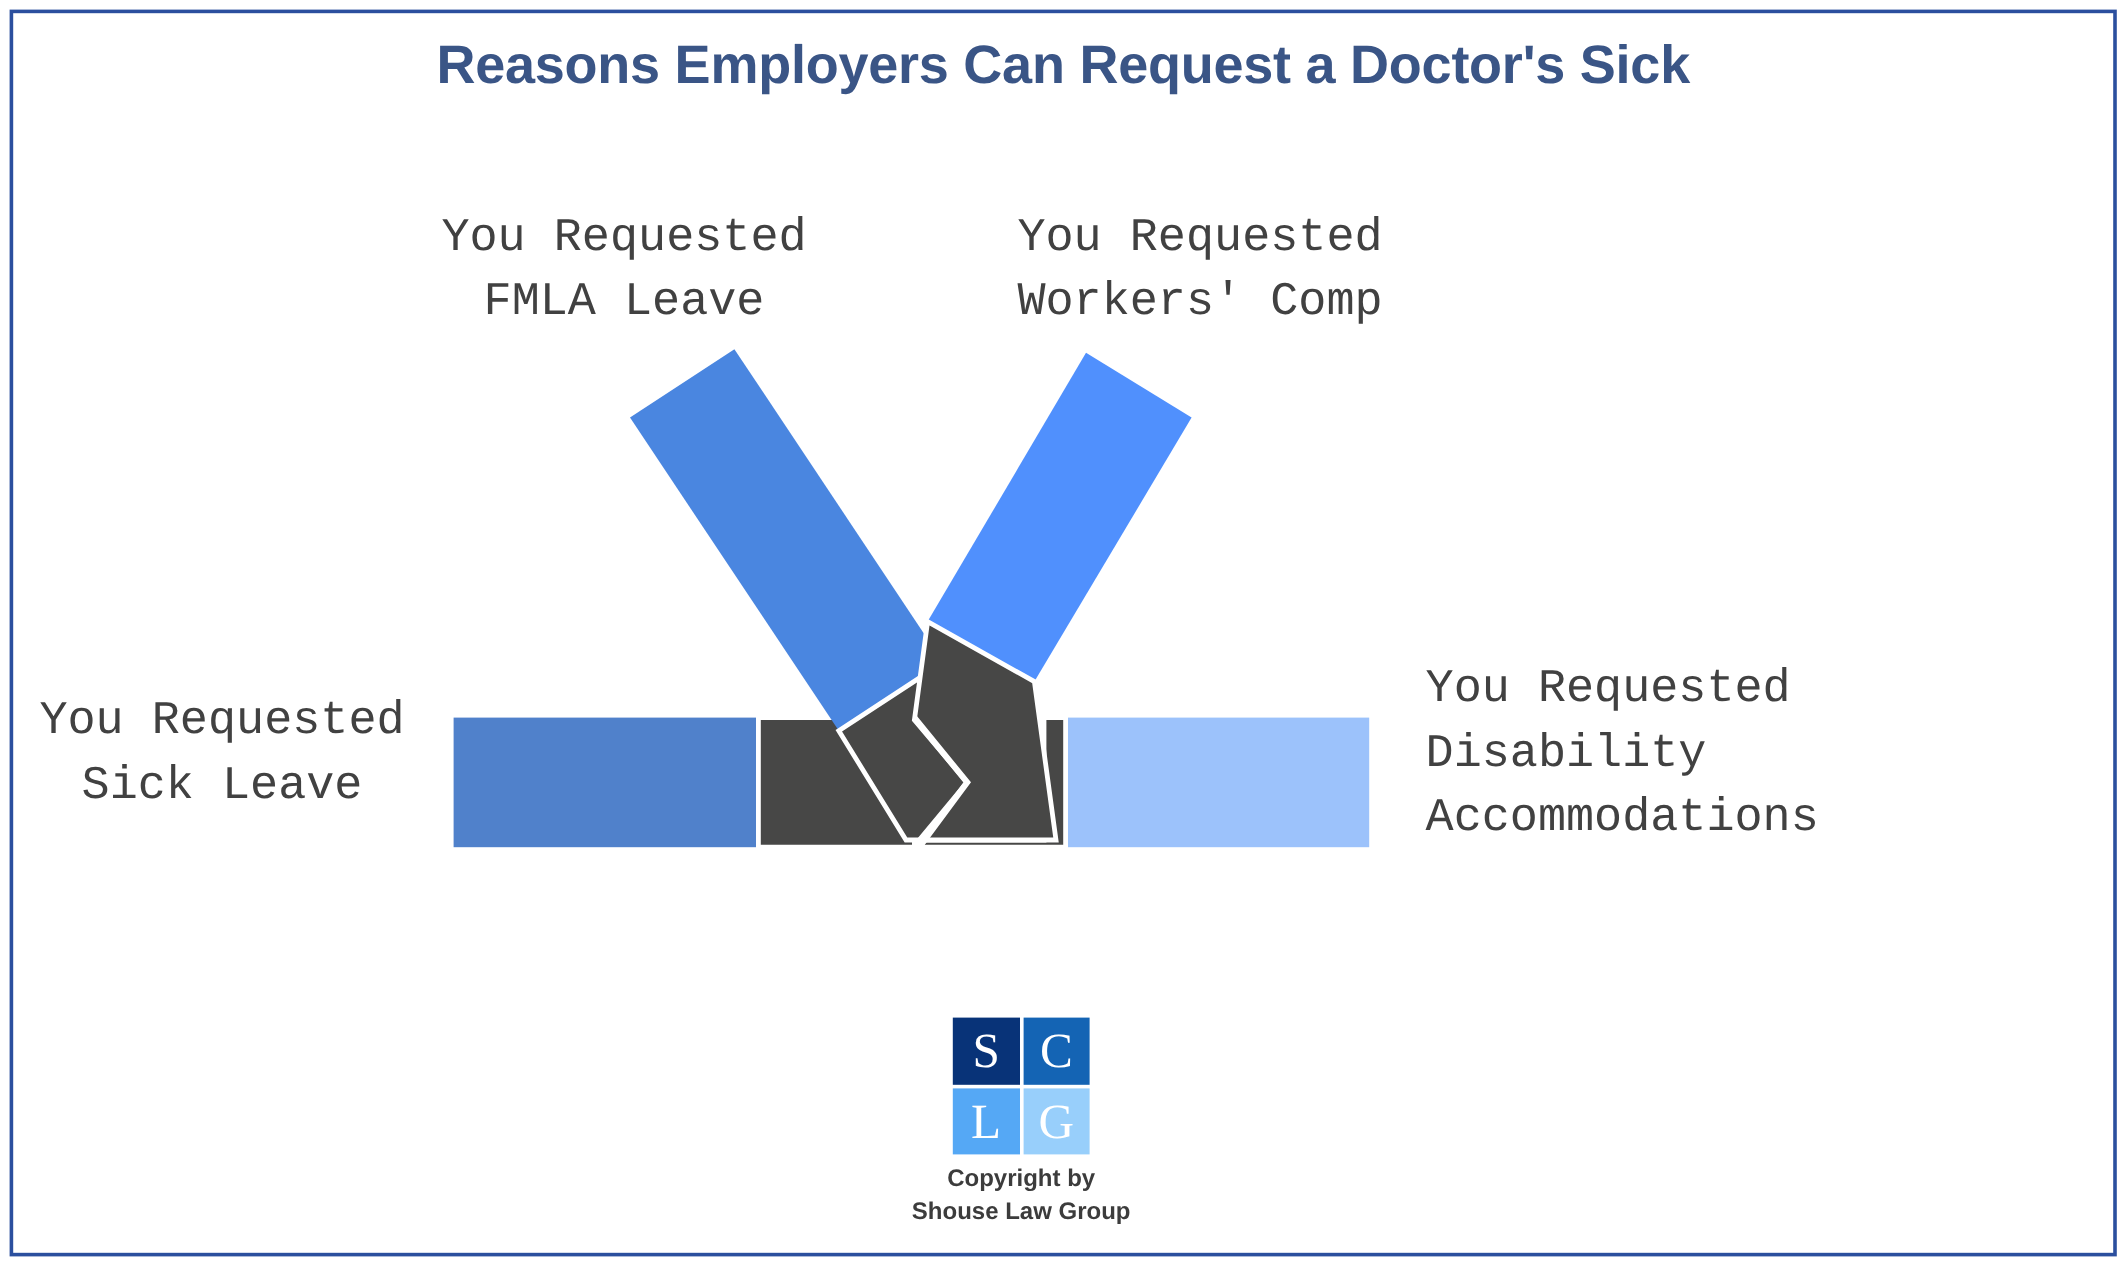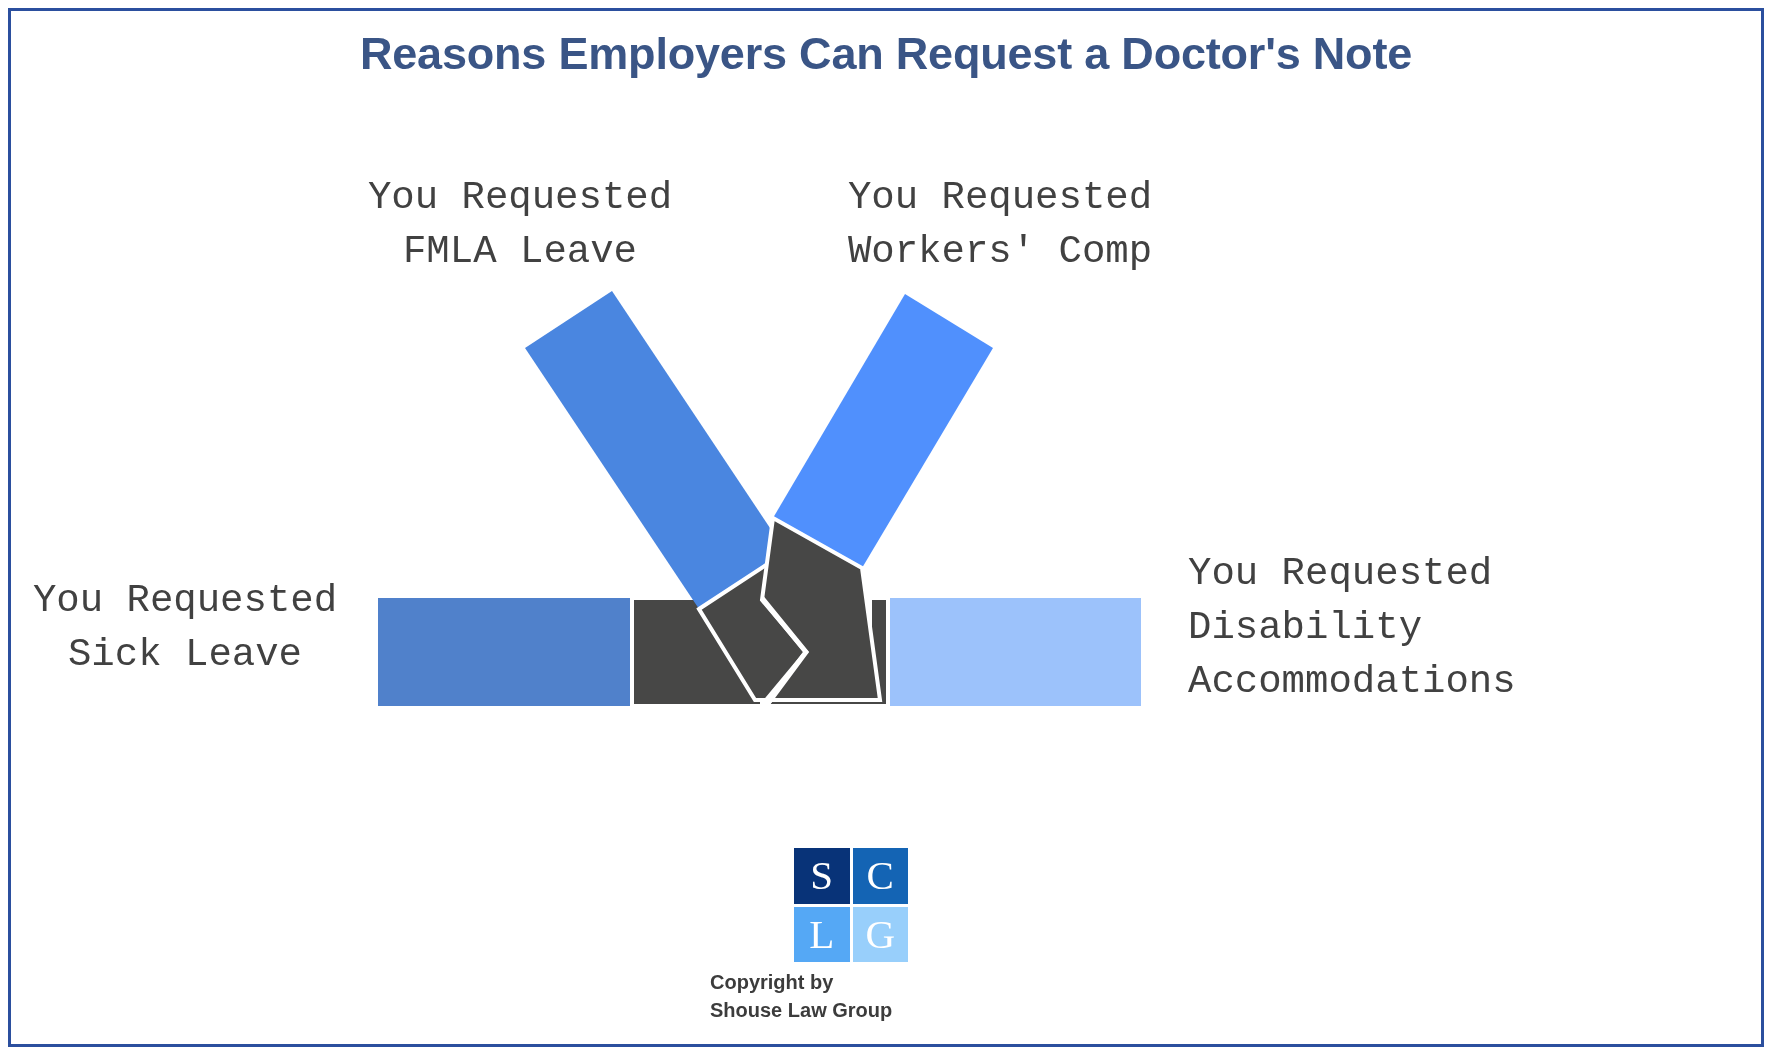--- a/index.html
+++ b/index.html
@@ -105,37 +105,37 @@
   }
   .cell-s { background: #083378; }
   .cell-c { background: #1464b4; }
   .cell-l { background: #55a8f5; }
   .cell-g { background: #98cffb; }
   .copyright {
     position: absolute;
     left: 710px;
     top: 968px;
     width: 282px;
-    text-align: left;
+    text-align: center;
     font-size: 20px;
     font-weight: bold;
     color: #3c3c3c;
     line-height: 1.42;
     font-family: "Liberation Sans", sans-serif;
     white-space: pre-line;
   }
 </style>
 </head>
 <body>
 
 <div id="infographic">
 
   <div class="frame"></div>
 
-  <div class="title">Reasons Employers Can Request a Doctor's Note</div>
+  <div class="title">Reasons Employers Can Request a Doctor's Sick</div>
 
   <div class="label label-fmla">You Requested
 FMLA Leave</div>
   <div class="label label-wc">You Requested
 Workers' Comp</div>
   <div class="label label-sick">You Requested
 Sick Leave</div>
   <div class="label label-disability">You Requested
 Disability
 Accommodations</div>

